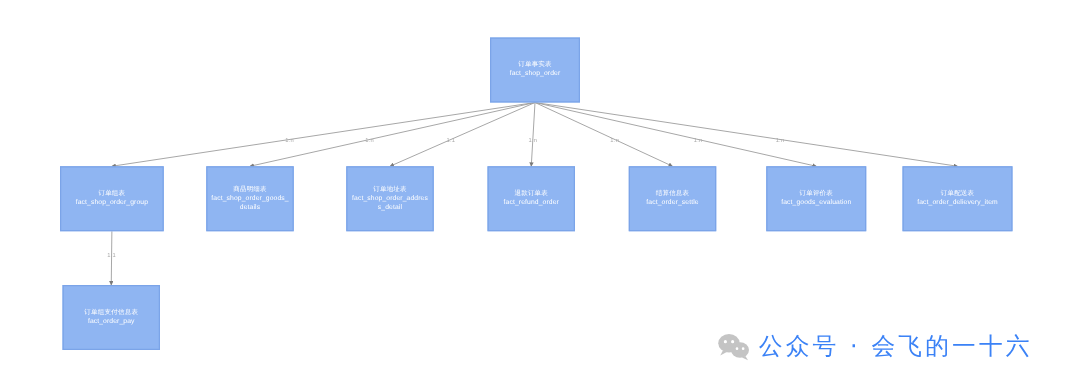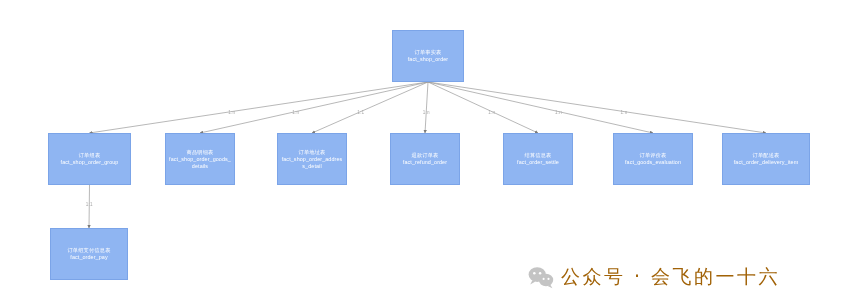--- a/index.html
+++ b/index.html
@@ -143,21 +143,21 @@
       <div class="edge-label" style="left: 231.67px; top: 111.58px; color: rgb(168, 168, 168);">1:n</div>
       <div class="edge-label" style="left: 295.76px; top: 111.58px; color: rgb(168, 168, 168);">1:n</div>
       <div class="edge-label" style="left: 360.72px; top: 111.58px; color: rgb(168, 168, 168);">1:1</div>
       <div class="edge-label" style="left: 426.26px; top: 111.58px; color: rgb(168, 168, 168);">1:n</div>
       <div class="edge-label" style="left: 491.8px; top: 111.58px; color: rgb(168, 168, 168);">1:n</div>
       <div class="edge-label" style="left: 558.5px; top: 111.58px; color: rgb(168, 168, 168);">1:n</div>
       <div class="edge-label" style="left: 624.04px; top: 111.58px; color: rgb(168, 168, 168);">1:n</div>
       <div class="edge-label" style="left: 89.25px; top: 204.35px; color: rgb(168, 168, 168);">1:1</div>
     </div>
 
-  <div id="watermark" style="left: 528px; top: 264px; color: #a16207;">
+  <div id="watermark" style="left: 574px; top: 264px; color: #3b82f6;">
     <span class="wm-icon">
       <svg width="26" height="23" viewBox="0 0 26 23">
         <ellipse cx="9.2" cy="8.6" rx="8.6" ry="7.4" fill="#c4c4c4"></ellipse>
         <path d="M4.4 14.2 L2.2 18.4 L7.4 15.6 Z" fill="#c4c4c4"></path>
         <circle cx="6.3" cy="7.3" r="1.25" fill="#ffffff"></circle>
         <circle cx="12.1" cy="7.3" r="1.25" fill="#ffffff"></circle>
         <ellipse cx="18.0" cy="14.0" rx="7.2" ry="6.2" fill="#c4c4c4"></ellipse>
         <path d="M22.2 18.6 L24.4 22.2 L19.6 19.9 Z" fill="#c4c4c4"></path>
         <circle cx="15.6" cy="12.9" r="1.05" fill="#ffffff"></circle>
         <circle cx="20.5" cy="12.9" r="1.05" fill="#ffffff"></circle>

